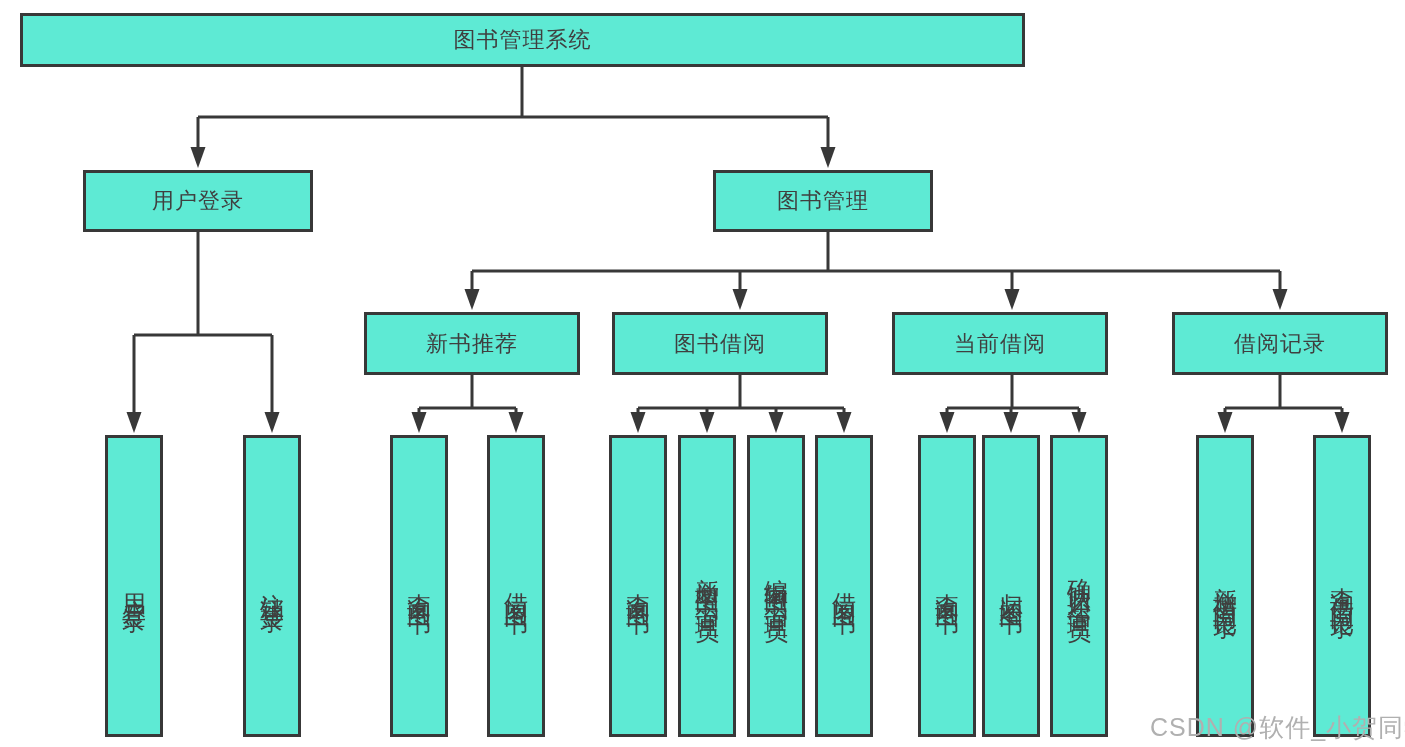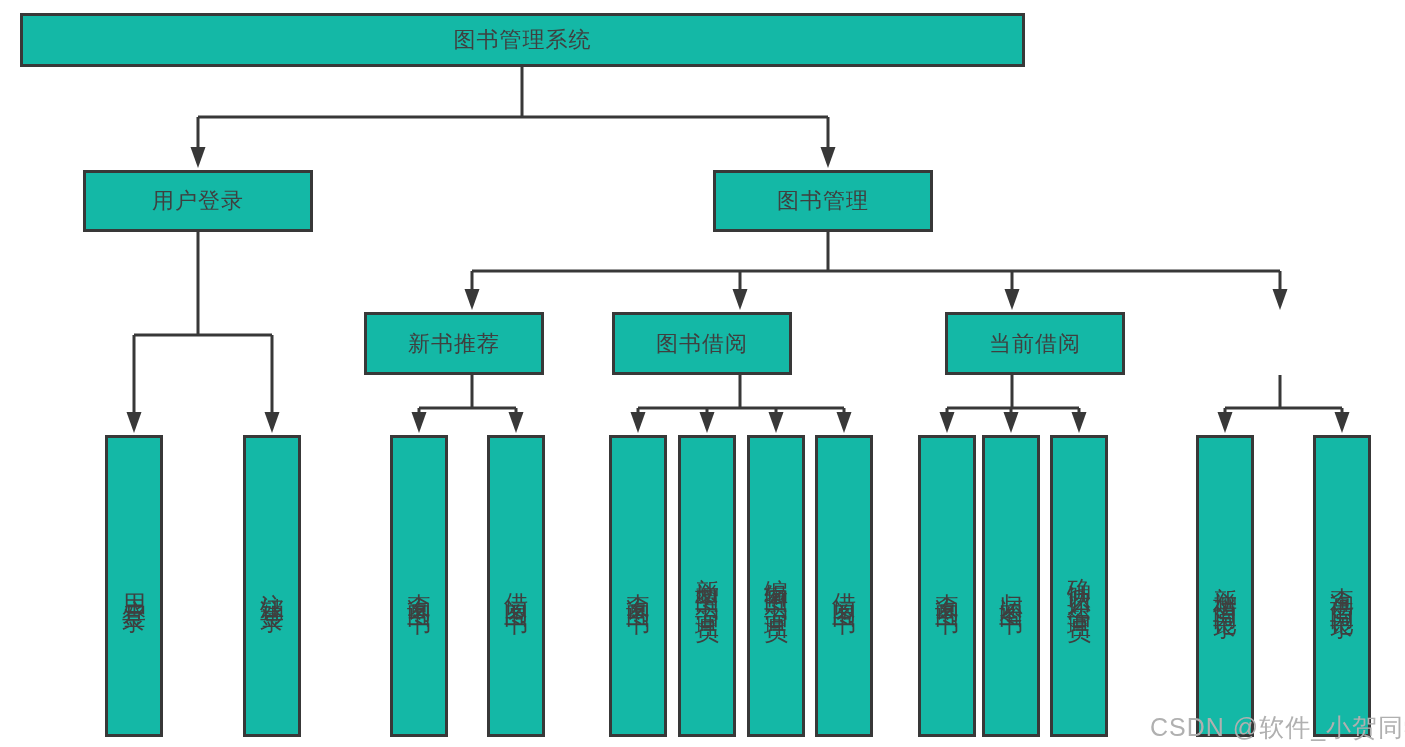--- a/index.html
+++ b/index.html
@@ -16,36 +16,36 @@
 
   .connectors {
     position: absolute;
     left: 0; top: 0;
     width: 1405px; height: 747px;
     pointer-events: none;
   }
 
   .node {
     position: absolute;
-    background: #14b8a6;
+    background: #5eead4;
     border: 3px solid #383838;
     color: #3f3f3f;
     display: flex;
     align-items: center;
     justify-content: center;
     text-align: center;
     z-index: 2;
   }
 
   .h-node { font-size: 22px; letter-spacing: 1px; white-space: nowrap; }
 
   .root-node { left: 20px; top: 13px; width: 1005px; height: 54px; }
 
   .l2 { top: 170px; height: 62px; }
-  .l3 { top: 312px; height: 63px; width: 180px; }
+  .l3 { top: 312px; height: 63px; width: 216px; }
 
   .leaf {
     top: 435px;
     width: 58px;
     height: 302px;
     writing-mode: vertical-lr;
     font-size: 24px;
     letter-spacing: 6px;
     line-height: 1;
   }
@@ -97,21 +97,22 @@
     </g>
   </svg>
 
   <div class="node h-node root-node">图书管理系统</div>
 
   <div class="node h-node l2" style="left:83px;width:230px;">用户登录</div>
   <div class="node h-node l2" style="left:713px;width:220px;">图书管理</div>
 
   <div class="node h-node l3" style="left:364px;">新书推荐</div>
   <div class="node h-node l3" style="left:612px;">图书借阅</div>
-  <div class="node h-node l3" style="left:945px;text-align:center;">当前借阅</div>
+  <div class="node h-node l3" style="left:892px;text-align:center;">当前借阅</div>
+  <div class="node h-node l3" style="left:1172px;">借阅记录</div>
 
   <div class="node leaf" style="left:105px;">用户登录</div>
   <div class="node leaf" style="left:243px;">注销登录</div>
 
   <div class="node leaf" style="left:390px;">查询图书</div>
   <div class="node leaf" style="left:487px;">借阅图书</div>
 
   <div class="node leaf" style="left:609px;">查询图书</div>
   <div class="node leaf" style="left:678px;">新增图书（管理员）</div>
   <div class="node leaf" style="left:747px;">编辑图书（管理员）</div>

